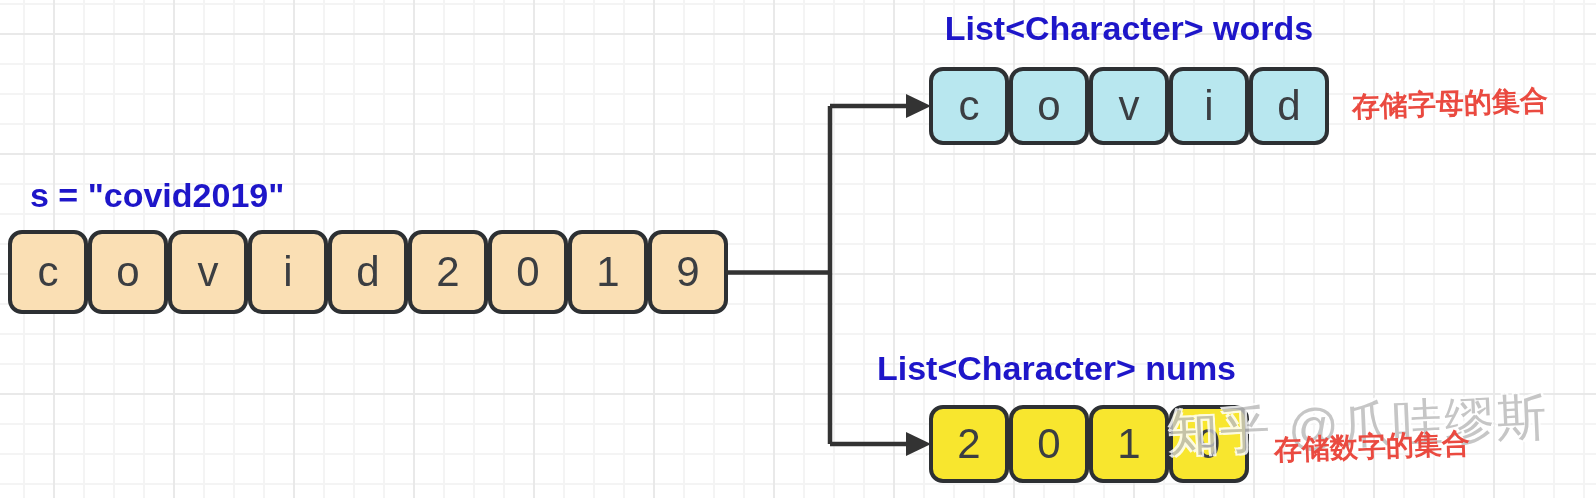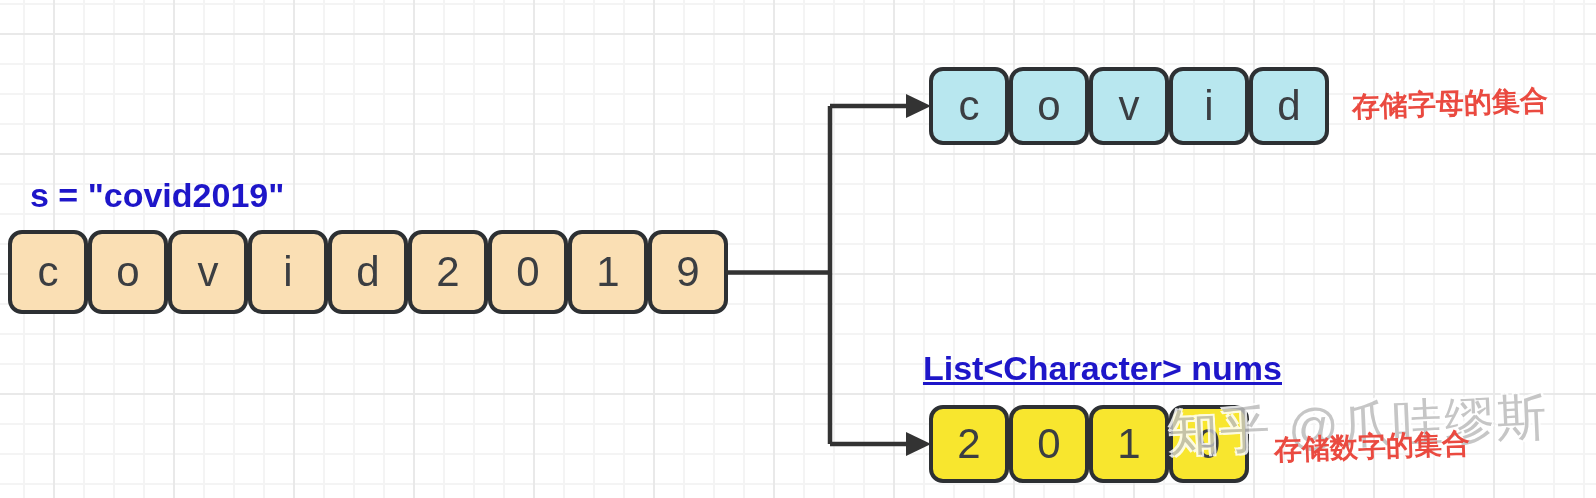--- a/index.html
+++ b/index.html
@@ -46,21 +46,21 @@
   .row-words .cell{height:78px;background:var(--words-fill);}
   .row-nums{left:929px;top:405px;}
   .row-nums .cell{height:78px;background:var(--nums-fill);}
   .blue-title{
     position:absolute;
     color:var(--title-blue);
     font-weight:bold;font-size:34px;line-height:1.15;
     white-space:nowrap;z-index:1;
   }
   .title-words{left:929px;top:9px;width:400px;text-align:center;}
-  .title-nums{left:877px;top:349px;width:405px;text-align:right;text-decoration:underline;}
+  .title-nums{left:877px;top:349px;width:405px;text-align:left;}
   .source-label{left:30px;top:176px;}
   .red-note{
     position:absolute;
     color:var(--note-red);
     font-weight:bold;font-size:28px;line-height:1.1;
     white-space:nowrap;
     transform:rotate(-2deg);
     z-index:3;
   }
   .note-words{left:1352px;top:89px;}
@@ -75,20 +75,21 @@
     text-shadow:2px 2px 0 #fff,-2px -2px 0 #fff,2px -2px 0 #fff,-2px 2px 0 #fff;
     z-index:2;
   }
   .connector{position:absolute;left:0;top:0;z-index:1;}
 </style>
 </head>
 <body>
 
 <div class="canvas">
 
+  <div class="blue-title title-words">List&lt;Character&gt; words</div>
 
   <div class="row row-words">
       <div class="cell">c</div>
       <div class="cell">o</div>
       <div class="cell">v</div>
       <div class="cell">i</div>
       <div class="cell">d</div>
     </div>
 
   <div class="red-note note-words">存储字母的集合</div>

